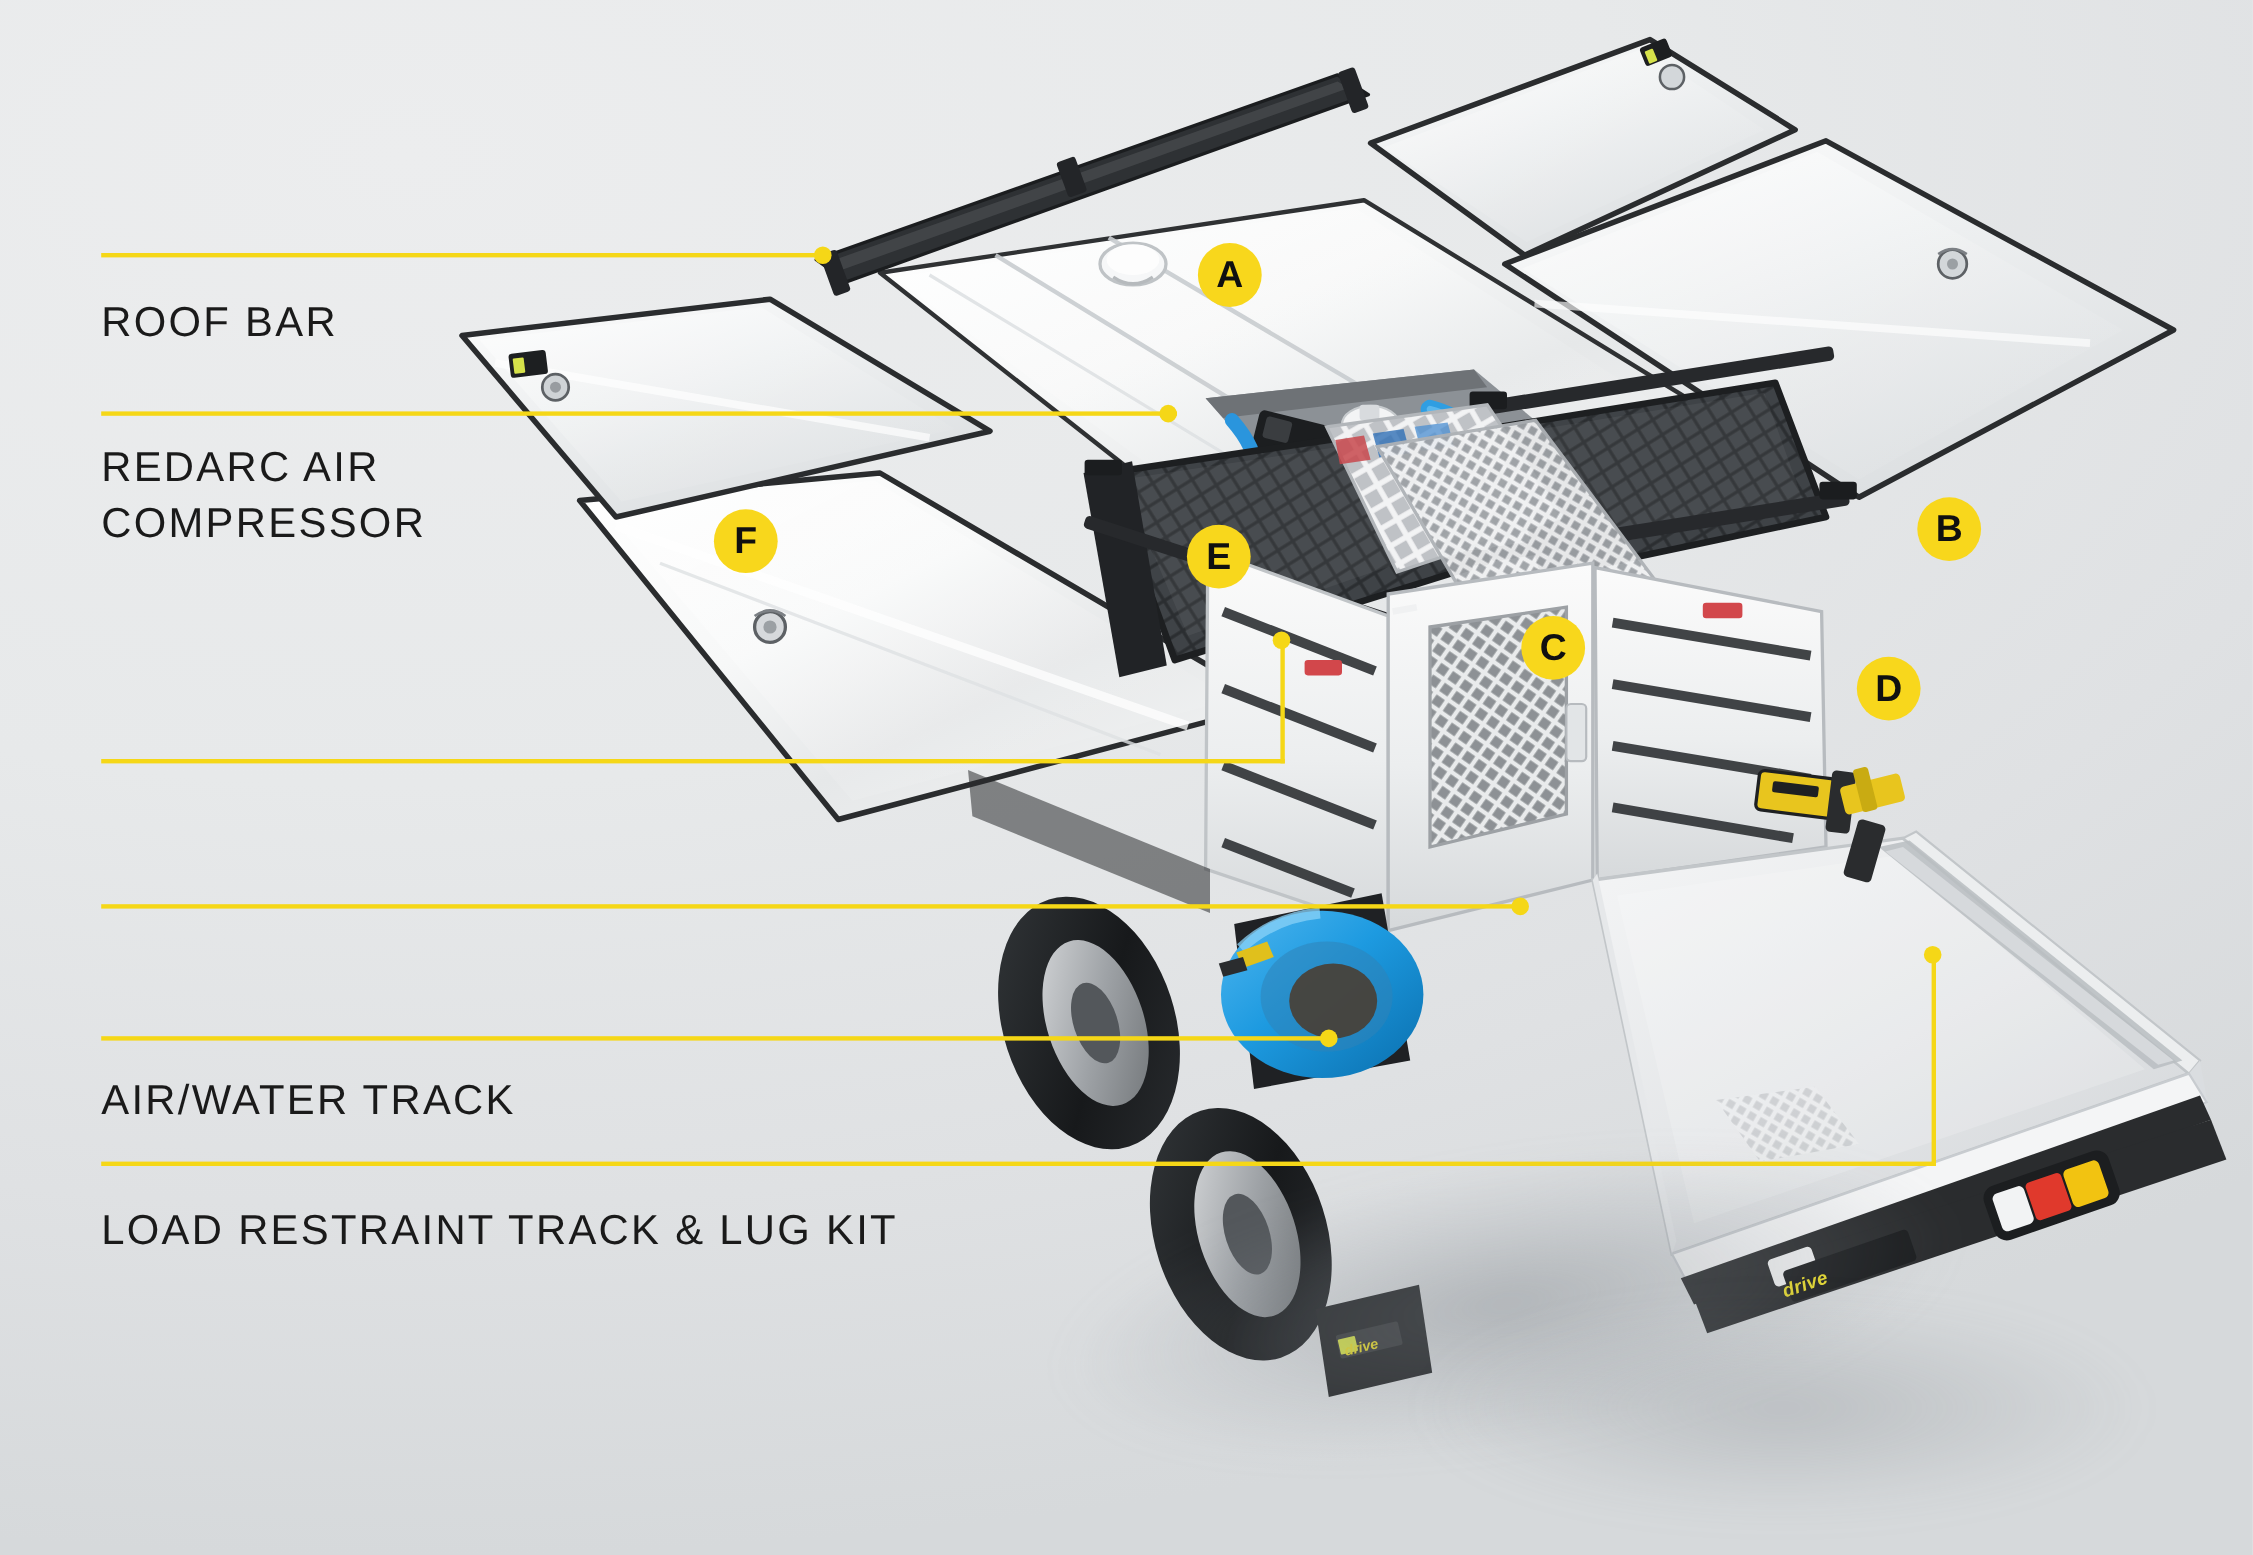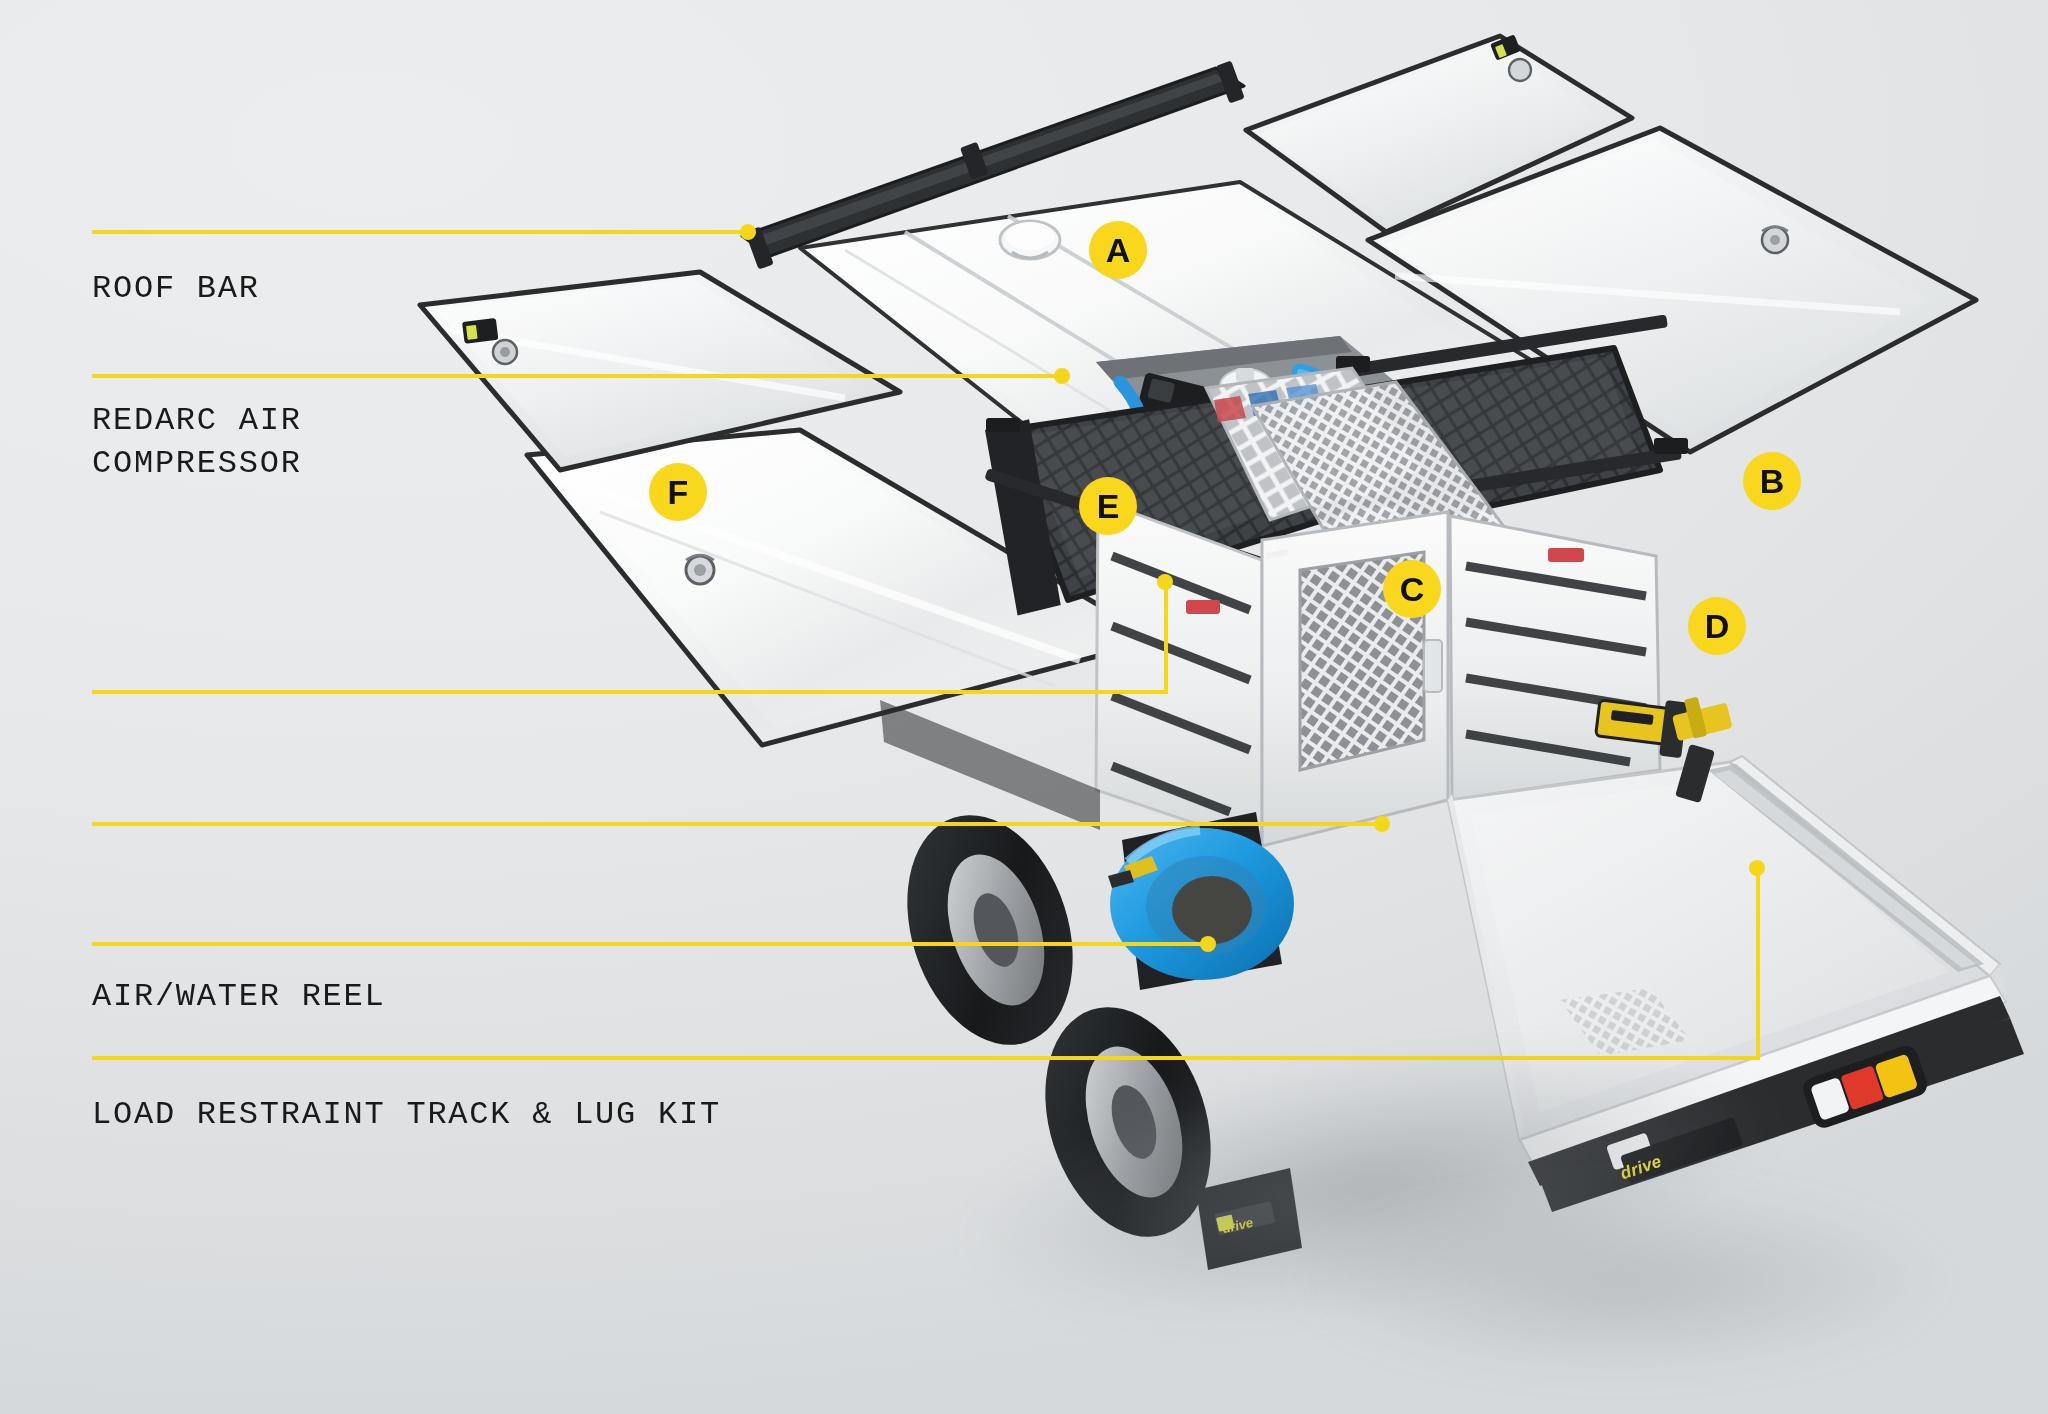--- a/index.html
+++ b/index.html
@@ -38,26 +38,26 @@
   .leader.v{width:4px;}
   .dot{
     position:absolute;width:16px;height:16px;border-radius:50%;
     background:#f5d717;
   }
 
   
   .lbl{
     position:absolute;
     color:#1a1a1a;
-    font-size:32px;
+    font-size:38px;
     letter-spacing:.055em;
     font-weight:400;
     line-height:1.33;
     white-space:pre-line;
-    font-family:Liberation Mono, monospace;
+    font-family:Liberation Sans, sans-serif;
   }
 
   
   .badge{
     position:absolute;width:58px;height:58px;border-radius:50%;
     background:#f8d71c;
     display:flex;align-items:center;justify-content:center;
     font-size:34px;font-weight:700;color:#101010;
     letter-spacing:0;
     box-shadow:0 0 0 0 rgba(0,0,0,0);
@@ -383,21 +383,21 @@
   <div class="leader v" style="left:1756px;top:872px;height:188px;"></div>
   <div class="dot" style="left:1749px;top:860px;"></div>
 
   <div class="lbl" style="left:92px;top:268px;">ROOF BAR</div>
 
   <div class="lbl" style="left:92px;top:400px;">REDARC AIR
 COMPRESSOR</div>
 
 
 
-  <div class="lbl" style="left:92px;top:976px;">AIR/WATER REEL</div>
+  <div class="lbl" style="left:92px;top:976px;">AIR/WATER TRACK</div>
 
   <div class="lbl" style="left:92px;top:1094px;">LOAD RESTRAINT TRACK &amp; LUG KIT</div>
 
   <div class="badge" style="left:1089px;top:221px;">
     <span>A</span>
   </div>
   <div class="badge" style="left:1743px;top:452px;">
     <span>B</span>
   </div>
   <div class="badge" style="left:1383px;top:560px;">

